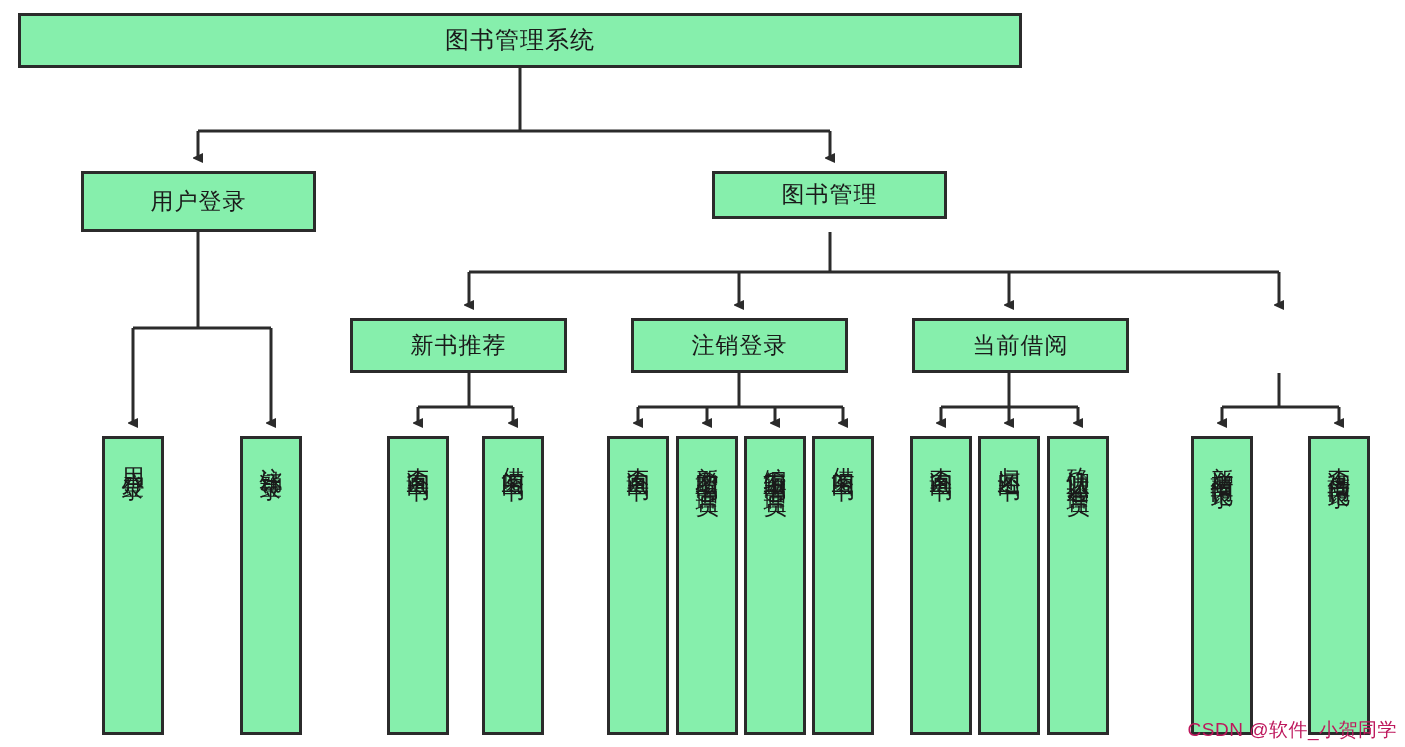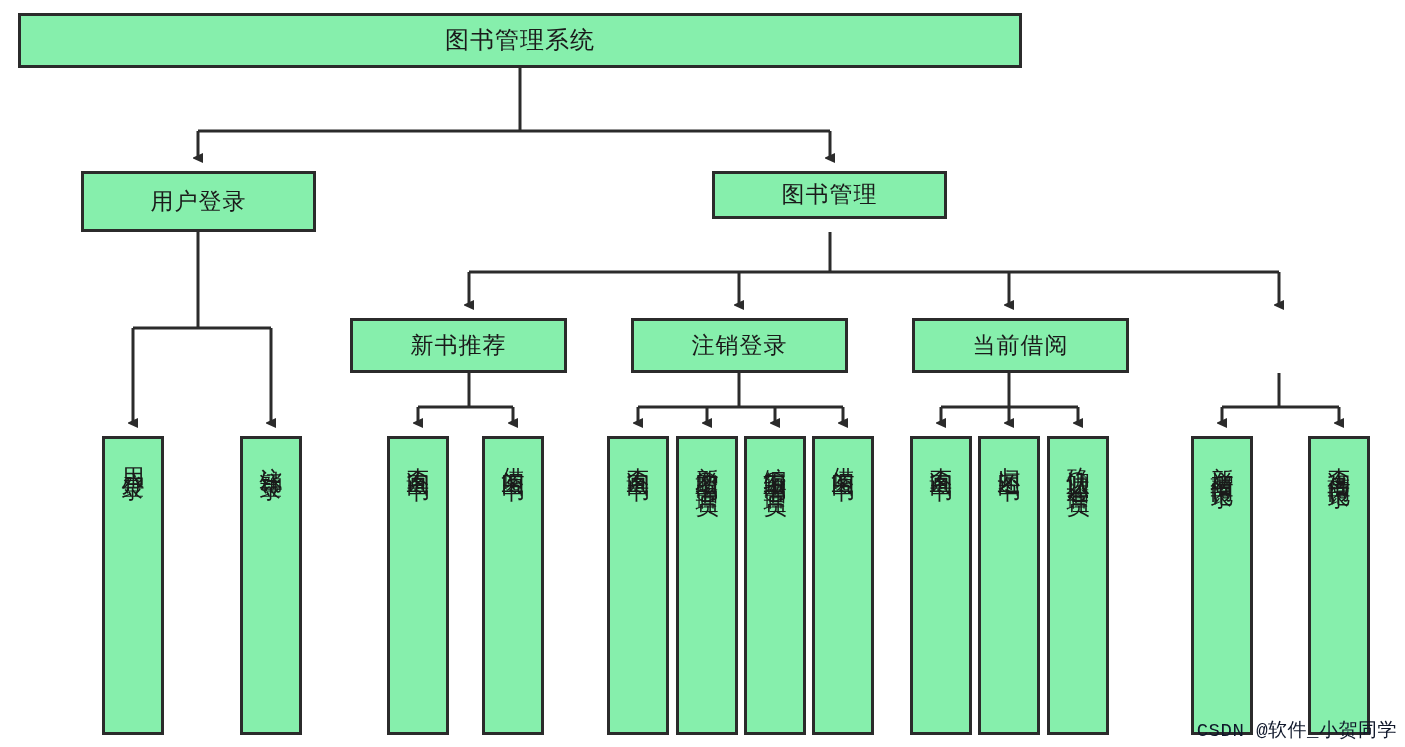--- a/index.html
+++ b/index.html
@@ -63,22 +63,22 @@
     font-size: 23px;
     letter-spacing: 4px;
     line-height: 1.0;
     white-space: nowrap;
   }
   .watermark {
     position: absolute;
     right: 8px;
     bottom: 4px;
     font-size: 19px;
-    color: #0f172a;
-    font-family: Liberation Mono, monospace;
+    color: #be185d;
+    font-family: Liberation Sans, sans-serif;
     letter-spacing: 0.5px;
     white-space: nowrap;
     z-index: 5;
   }
 </style>
 </head>
 <body>
 
 <div id="diagram-root">
 

